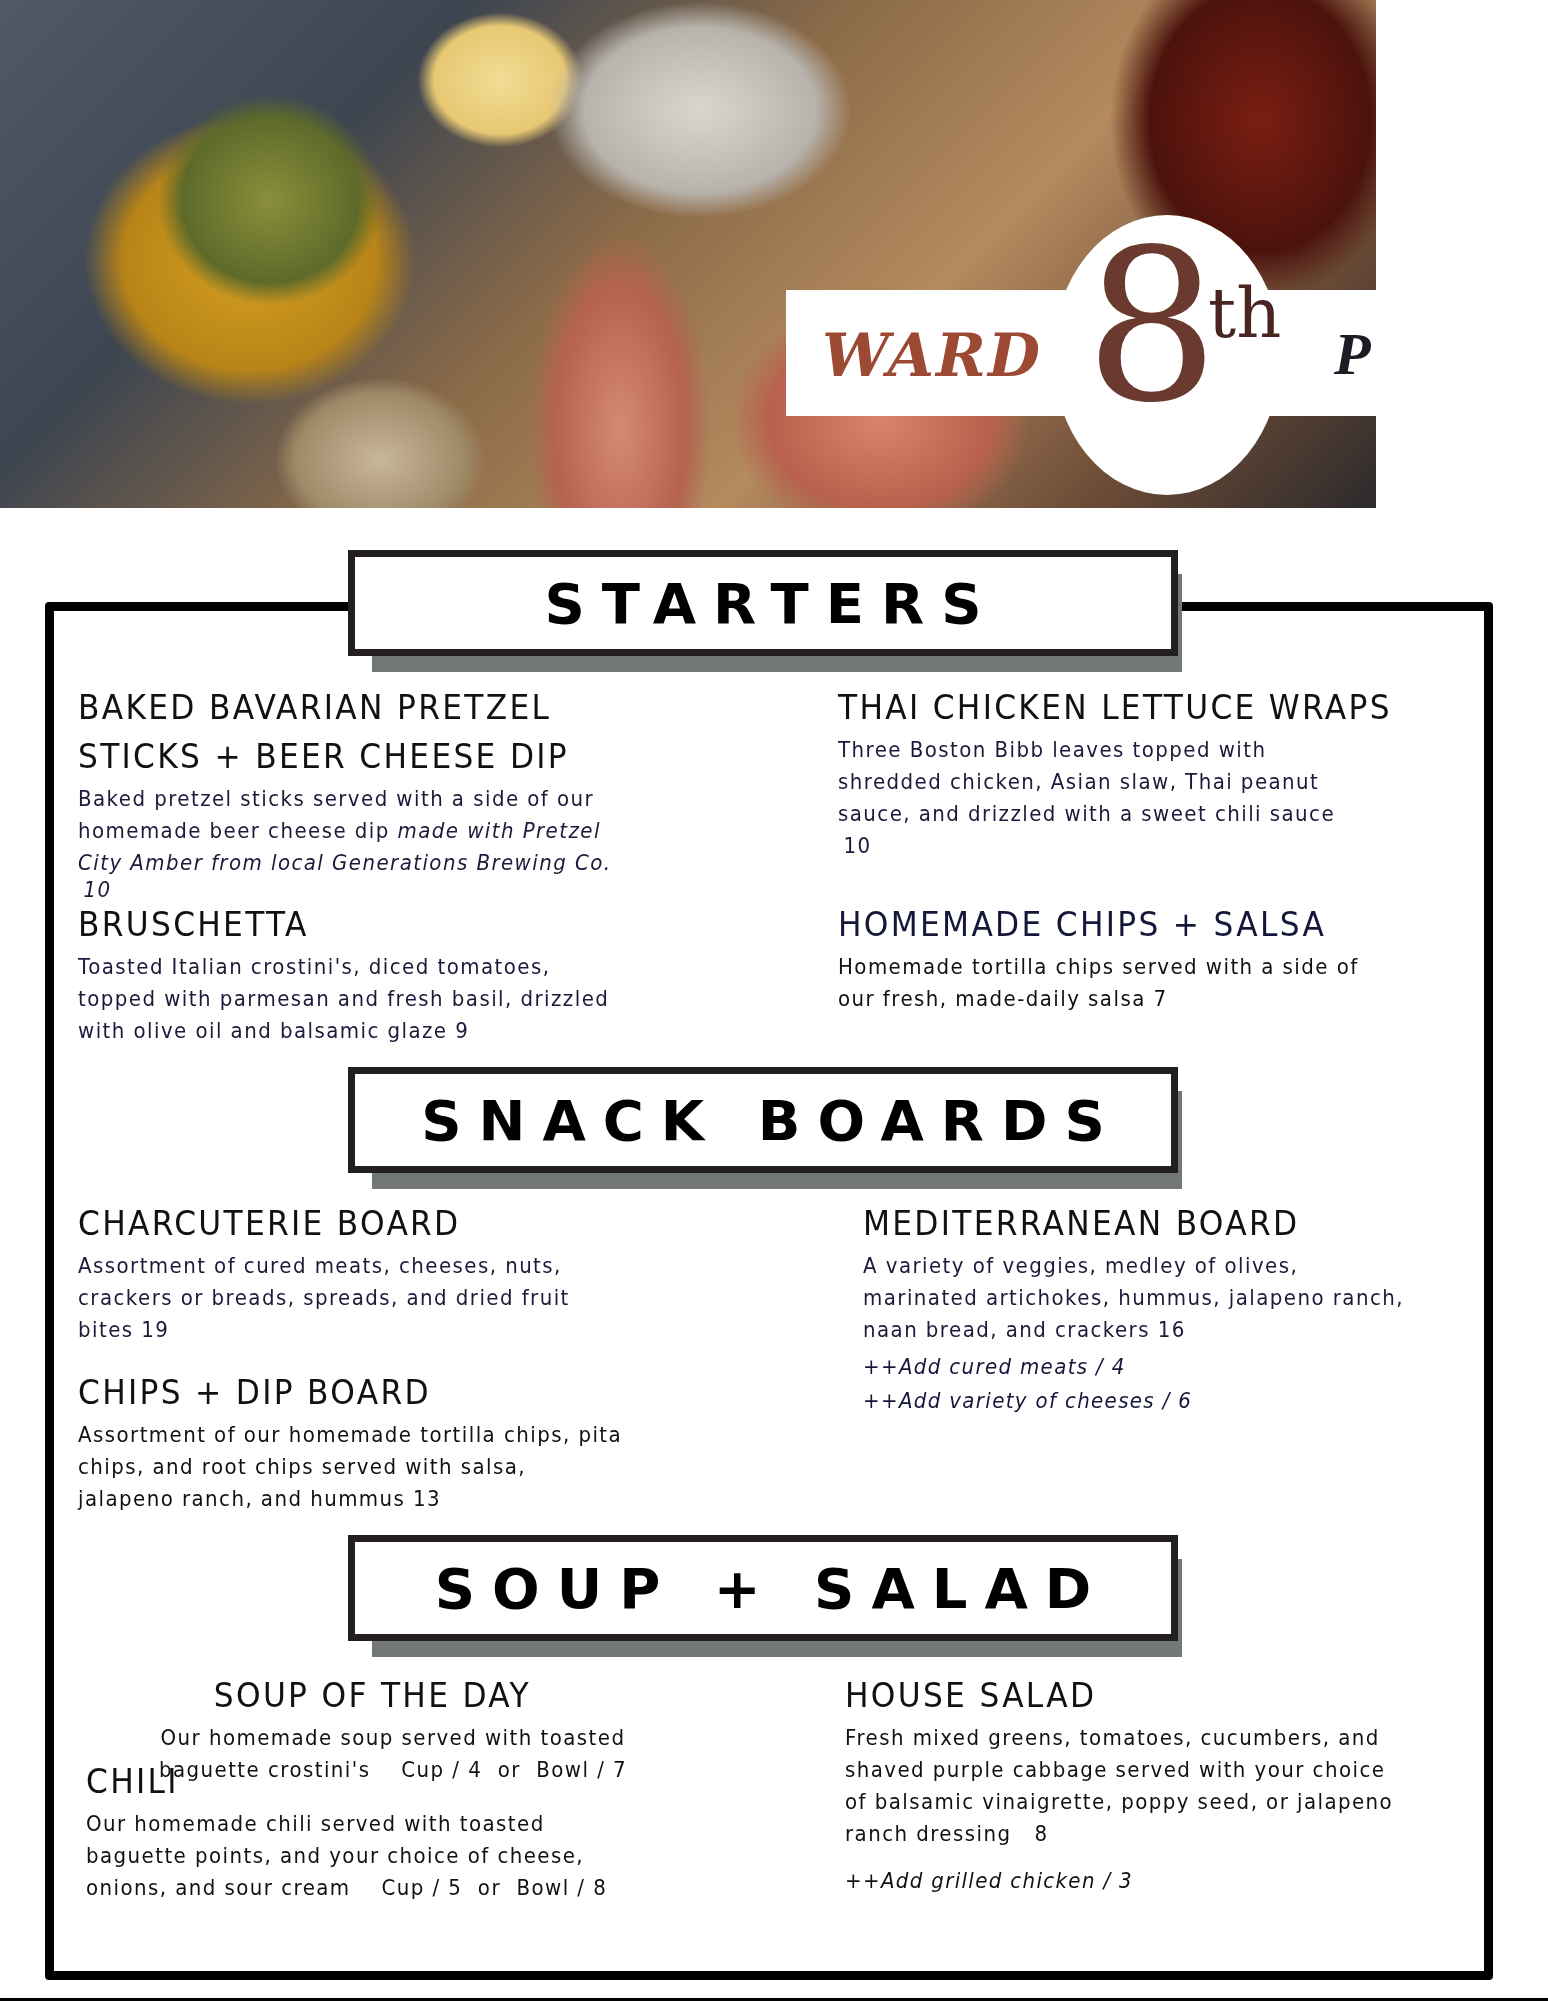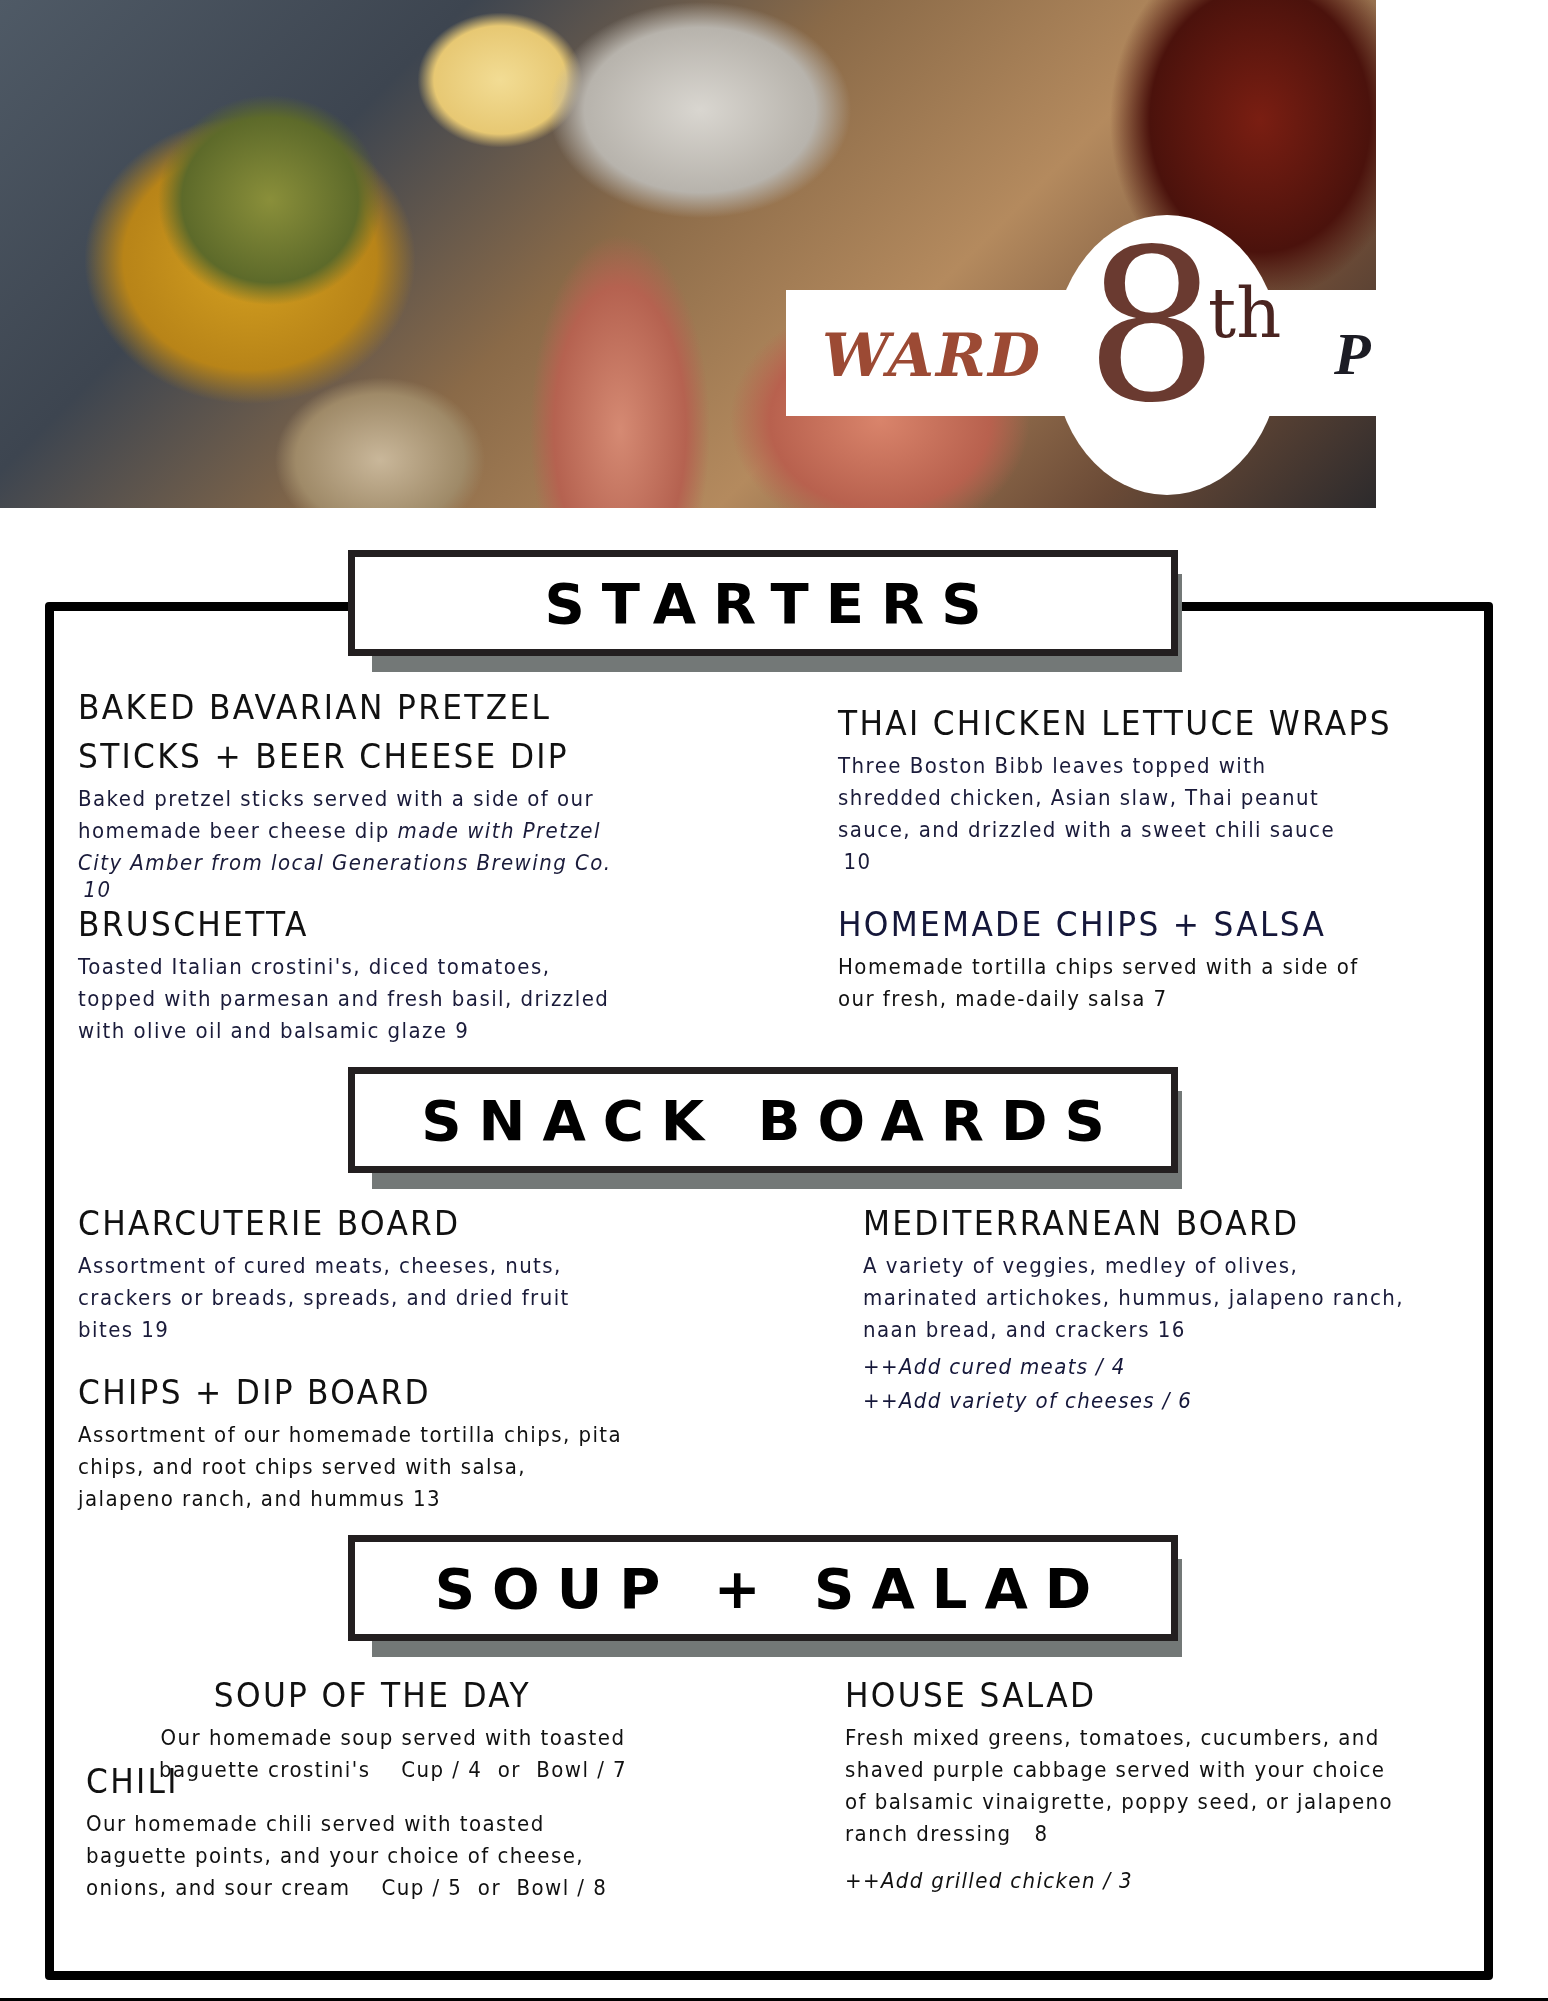--- a/index.html
+++ b/index.html
@@ -128,21 +128,21 @@
   <div class="item-name">BAKED BAVARIAN PRETZEL</div>
   <div class="item-name">STICKS + BEER CHEESE DIP</div>
   <div class="item-desc">
     <span class="line">Baked pretzel sticks served with a side of  our</span>
     <span class="line"><span>homemade beer cheese dip </span><span class="it">made with Pretzel</span></span>
     <span class="line it">City Amber from local Generations Brewing Co.</span>
     <span class="line it" style="line-height:22px; padding-left:6px;">10</span>
   </div>
 </div>
 
-<div class="item" style="left:838px; top:683px;margin-top:16px;">
+<div class="item" style="left:838px; top:683px;">
   <div class="item-name">THAI CHICKEN LETTUCE WRAPS</div>
   <div class="item-desc">
     <span class="line">Three Boston Bibb leaves topped with</span>
     <span class="line">shredded chicken, Asian slaw, Thai peanut</span>
     <span class="line">sauce, and drizzled with a sweet chili sauce</span>
     <span class="line" style="padding-left:6px;">10</span>
   </div>
 </div>
 
 <div class="item" style="left:78px; top:900px;">

